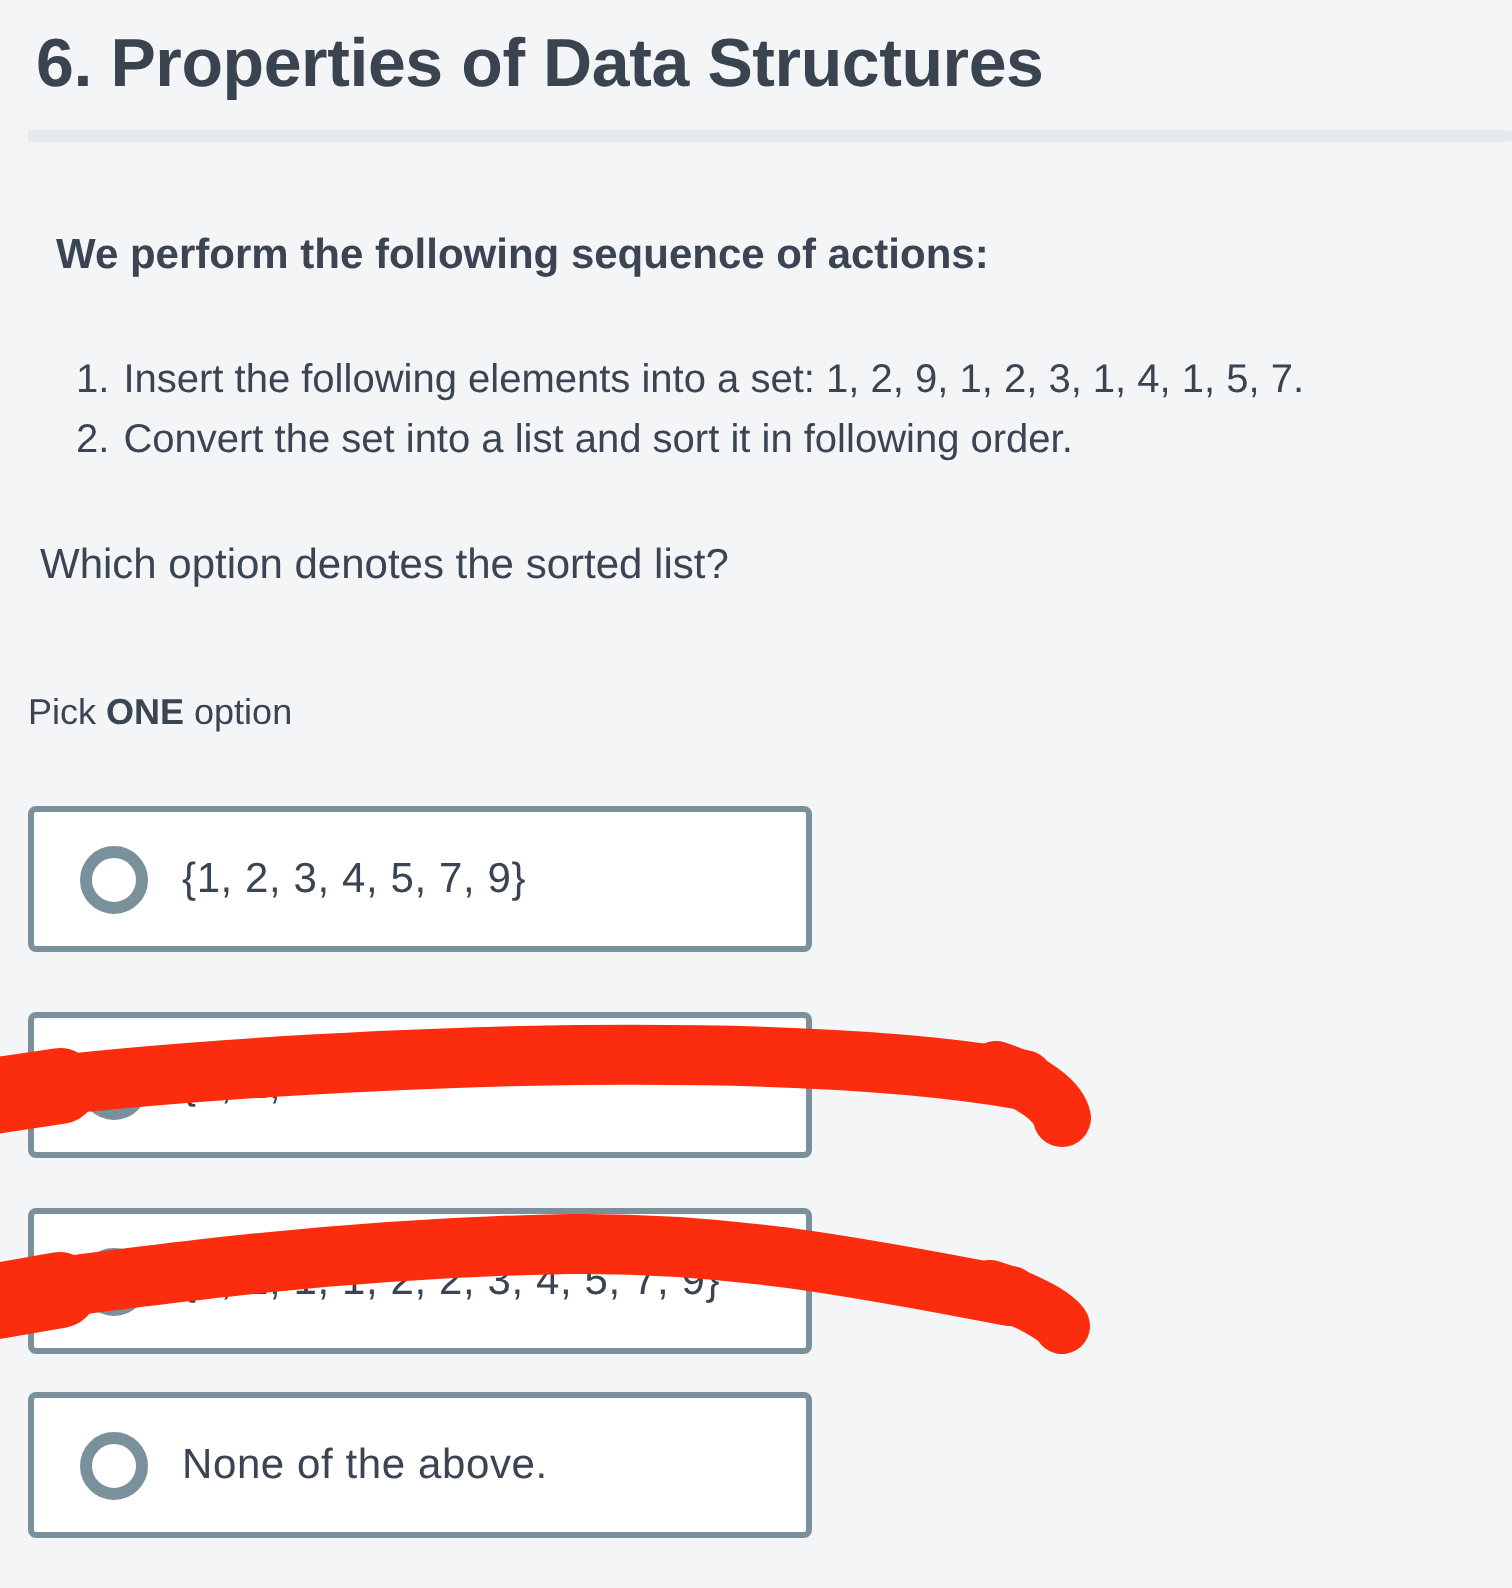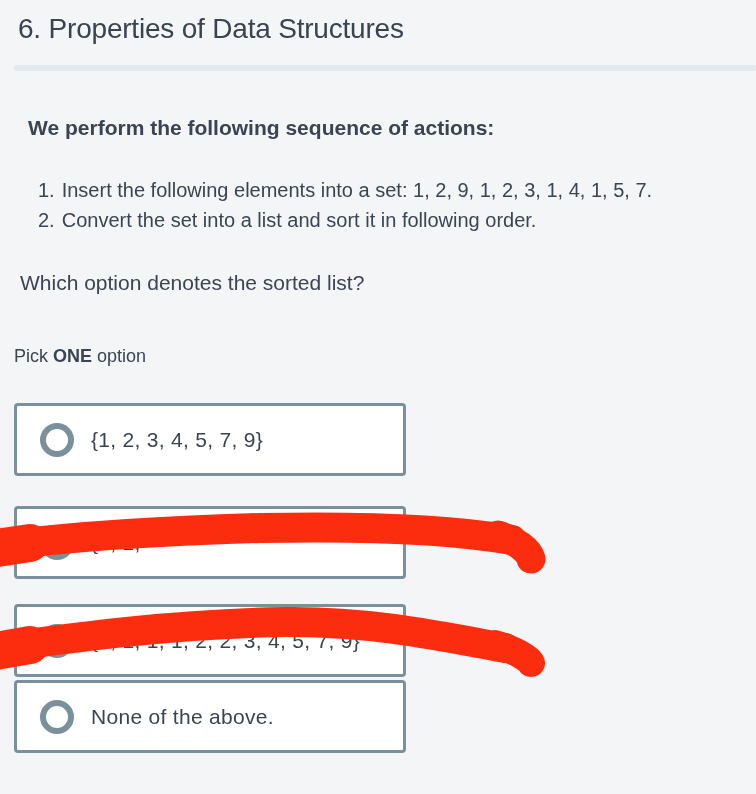--- a/index.html
+++ b/index.html
@@ -6,21 +6,21 @@
   html,body { width:756px; height:794px; }
   body {
     background:#f3f5f7;
     font-family:"Liberation Sans", sans-serif;
     color:#3b4452;
     position:relative;
     overflow:hidden;
   }
   .title {
     position:absolute; left:18px; top:13px;
-    font-size:28px; font-weight:400; color:#3a4350;
+    font-size:34px; font-weight:700; color:#3a4350;
     letter-spacing:-0.2px;
   }
   .divider {
     position:absolute; left:14px; right:0; top:65px; height:6px;
     background:#e3e9ec; border-radius:2px;
   }
   .intro { position:absolute; left:28px; top:116px; font-size:21px;font-weight:bold; }
   .steps {
     position:absolute; left:38px; top:175px;
     font-size:20px; line-height:30px; list-style:none;
@@ -32,21 +32,21 @@
   .pick .bold { font-weight:700; }
   .option {
     position:absolute; left:14px; width:392px; height:73px;
     background:#ffffff; border:3px solid #7a919b; border-radius:4px;
     display:flex; align-items:center; padding-left:23px;
     cursor:pointer;
   }
   .option-1 { top:403px; }
   .option-2 { top:506px; }
   .option-3 { top:604px; }
-  .option-4 { top:680px; }
+  .option-4 { top:696px; }
   .radio {
     width:34px; height:34px; flex:0 0 auto;
     border:6px solid #7a919b; border-radius:50%;
     background:#fff; margin-right:17px;
   }
   .option-label { font-size:21px; letter-spacing:0.3px; white-space:nowrap; }
   .marker-overlay {
     position:absolute; left:0; top:0; width:756px; height:794px;
     pointer-events:none; z-index:5;
   }

